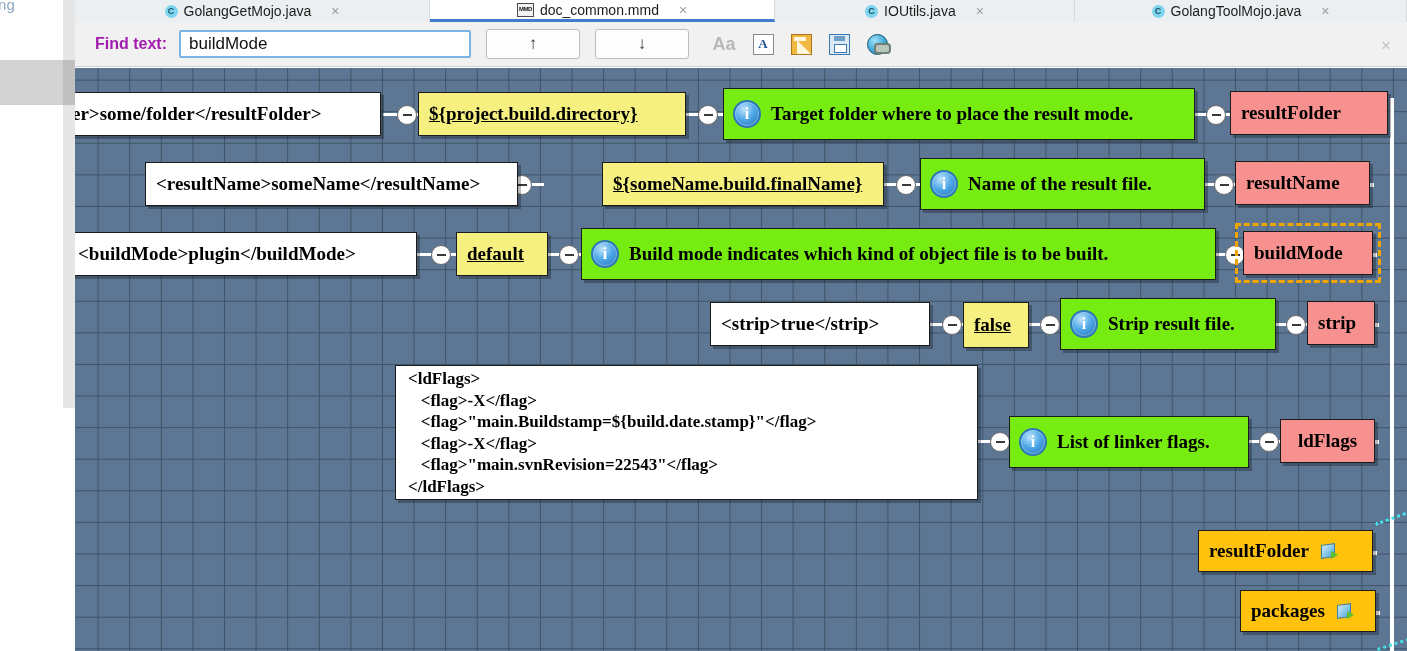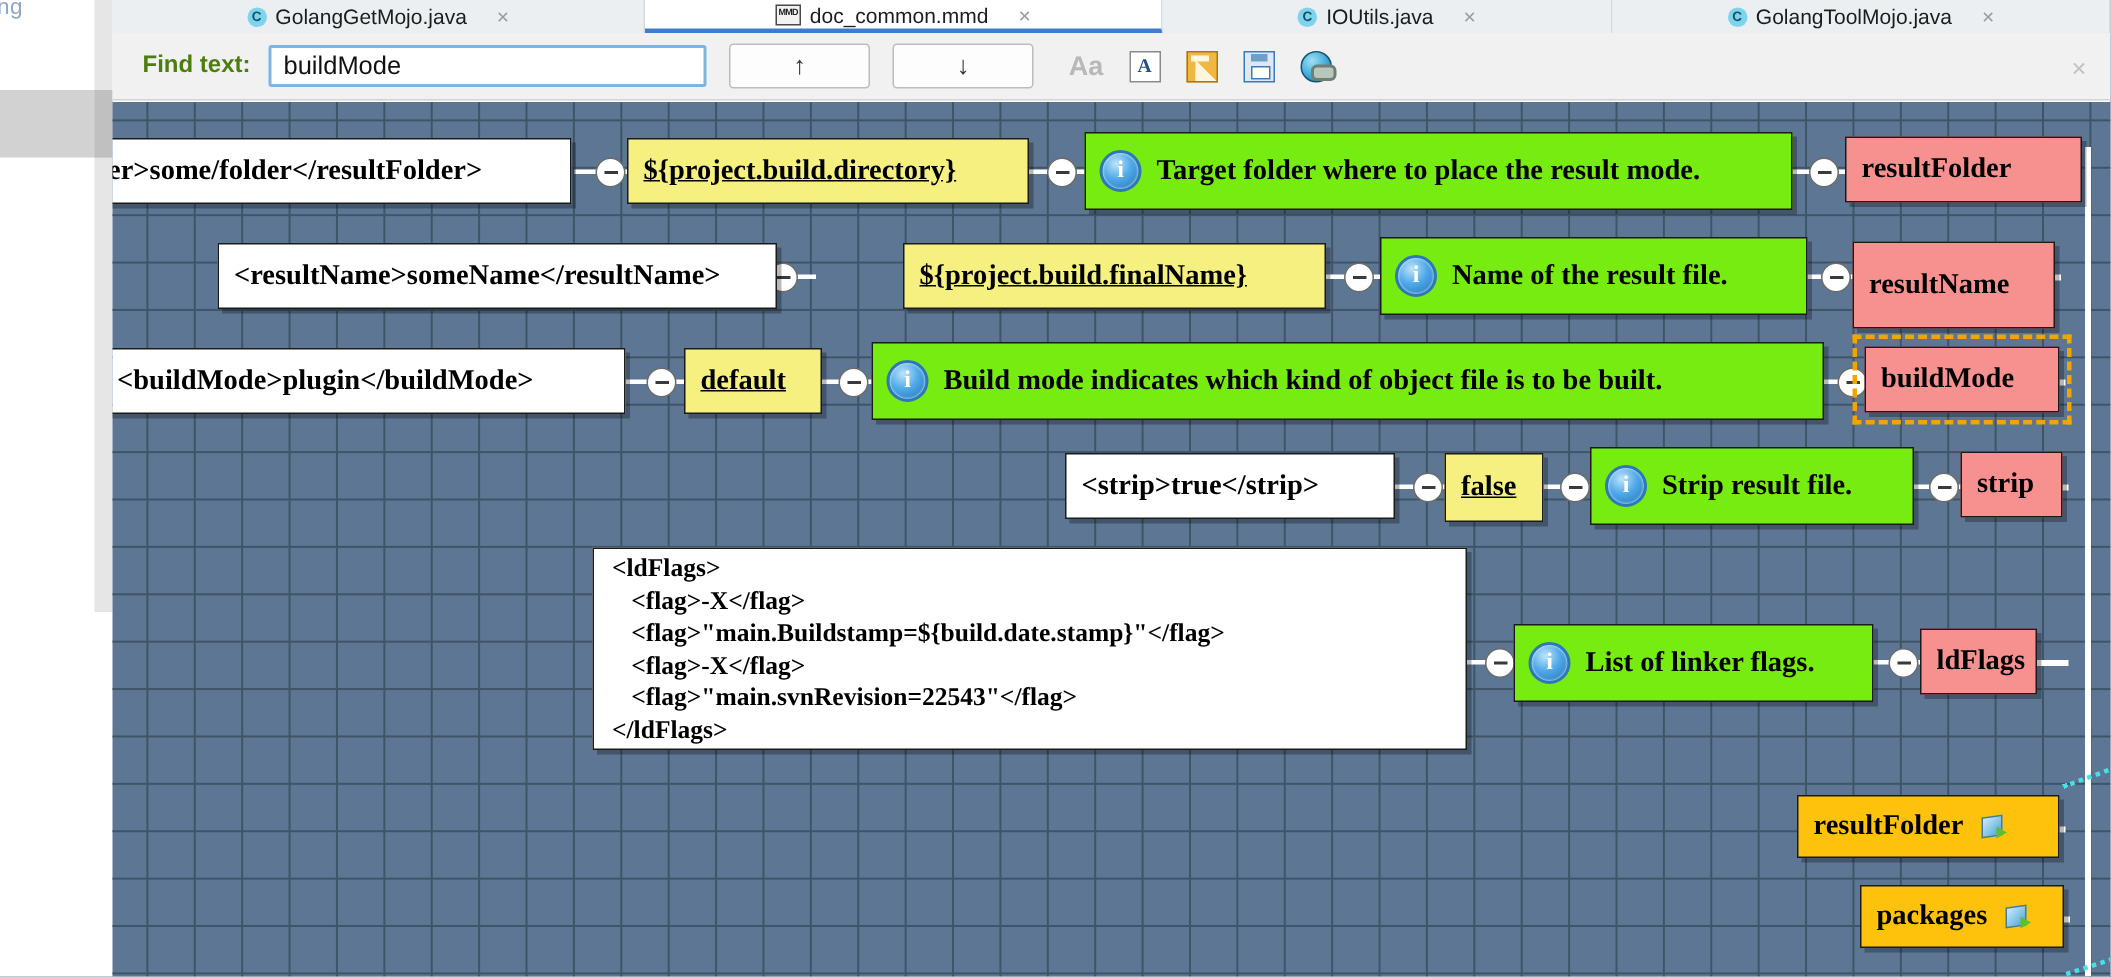--- a/index.html
+++ b/index.html
@@ -76,21 +76,21 @@
 
   
   .findbar{
     position:absolute;left:75px;top:22px;width:1332px;height:45px;
     background:#f1f1f1;
     border-bottom:1px solid #cfd3d6;
     display:flex;align-items:center;
     box-sizing:border-box;
   }
   .find-label{
-    font-size:16px;font-weight:bold;color:#4d7c0f;
+    font-size:16px;font-weight:bold;color:#a21caf;
     margin-left:20px;margin-right:12px;
   }
   .find-input{
     width:292px;height:28px;
     border:2px solid #7eb4e2;border-radius:2px;
     background:#fff;
     font-size:17px;color:#111;
     padding:0 8px;
     box-sizing:border-box;
     font-family:"Liberation Sans",sans-serif;
@@ -356,27 +356,27 @@
         <span class="info-ico">i</span>
         <span class="txt">Target folder where to place the result mode.</span>
       </div>
       <div class="node red" style="left: 1155px; top: 23px; width: 158px; height: 44px; font-size: 19px;">
         <span class="txt">resultFolder</span>
       </div>
       <div class="node white" style="left: 70px; top: 94px; width: 373px; height: 44px; font-size: 19px;">
         <span class="txt">&lt;resultName&gt;someName&lt;/resultName&gt;</span>
       </div>
       <div class="node yellow" style="left: 527px; top: 94px; width: 282px; height: 44px; font-size: 19px;">
-        <span class="txt">${project.build.finalName}</span>
+        <span class="txt">${someName.build.finalName}</span>
       </div>
       <div class="node green" style="left: 845px; top: 90px; width: 285px; height: 52px; font-size: 19px;">
         <span class="info-ico">i</span>
         <span class="txt">Name of the result file.</span>
       </div>
-      <div class="node red" style="left: 1160px; top: 93px; width: 135px; height: 58px; font-size: 19px;">
+      <div class="node red" style="left: 1160px; top: 93px; width: 135px; height: 44px; font-size: 19px;">
         <span class="txt">resultName</span>
       </div>
       <div class="node white" style="left: -8px; top: 164px; width: 350px; height: 44px; font-size: 19px;">
         <span class="txt">&lt;buildMode&gt;plugin&lt;/buildMode&gt;</span>
       </div>
       <div class="node yellow" style="left: 381px; top: 164px; width: 92px; height: 44px; font-size: 19px;">
         <span class="txt">default</span>
       </div>
       <div class="node green" style="left: 506px; top: 160px; width: 635px; height: 52px; font-size: 19px;">
         <span class="info-ico">i</span>
@@ -401,21 +401,21 @@
       <div class="node white codebox" style="left: 320px; top: 297px; width: 583px; font-size: 17px;"><span>&lt;ldFlags&gt;
    &lt;flag&gt;-X&lt;/flag&gt;
    &lt;flag&gt;"main.Buildstamp=${build.date.stamp}"&lt;/flag&gt;
    &lt;flag&gt;-X&lt;/flag&gt;
    &lt;flag&gt;"main.svnRevision=22543"&lt;/flag&gt;
 &lt;/ldFlags&gt;</span></div>
       <div class="node green" style="left: 934px; top: 348px; width: 240px; height: 52px; font-size: 19px;">
         <span class="info-ico">i</span>
         <span class="txt">List of linker flags.</span>
       </div>
-      <div class="node red" style="left: 1205px; top: 351px; width: 78px; height: 44px; font-size: 19px;">
+      <div class="node red" style="left: 1205px; top: 351px; width: 95px; height: 44px; font-size: 19px; justify-content: center;">
         <span class="txt">ldFlags</span>
       </div>
       <div class="node orange" style="left: 1123px; top: 462px; width: 175px; height: 42px; font-size: 19px;">
         <span class="txt">resultFolder</span>
         <span class="cube-ico">
           <span class="cb"></span>
           <span class="arw"></span>
         </span>
       </div>
       <div class="node orange" style="left: 1165px; top: 522px; width: 136px; height: 42px; font-size: 19px;">

